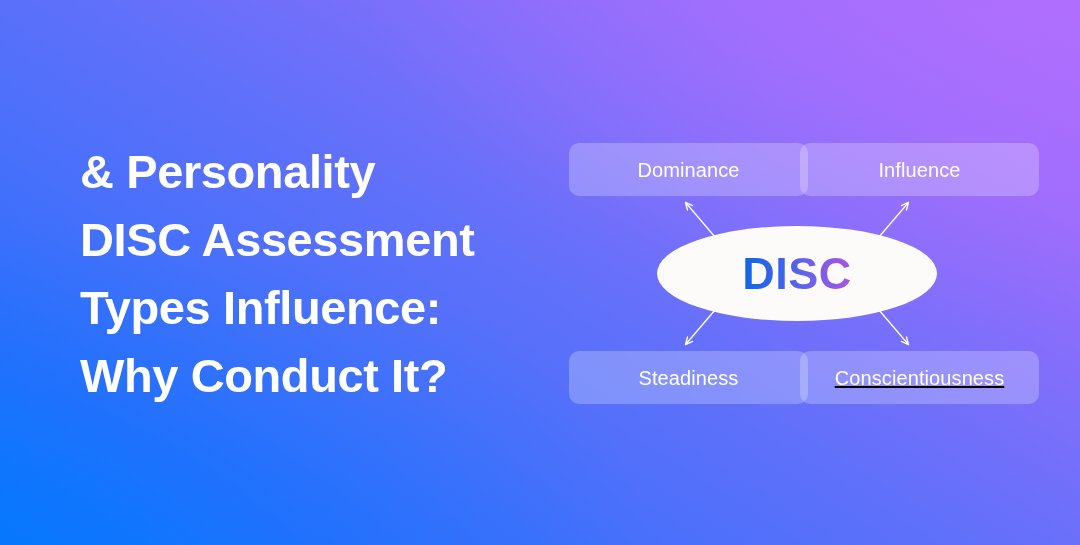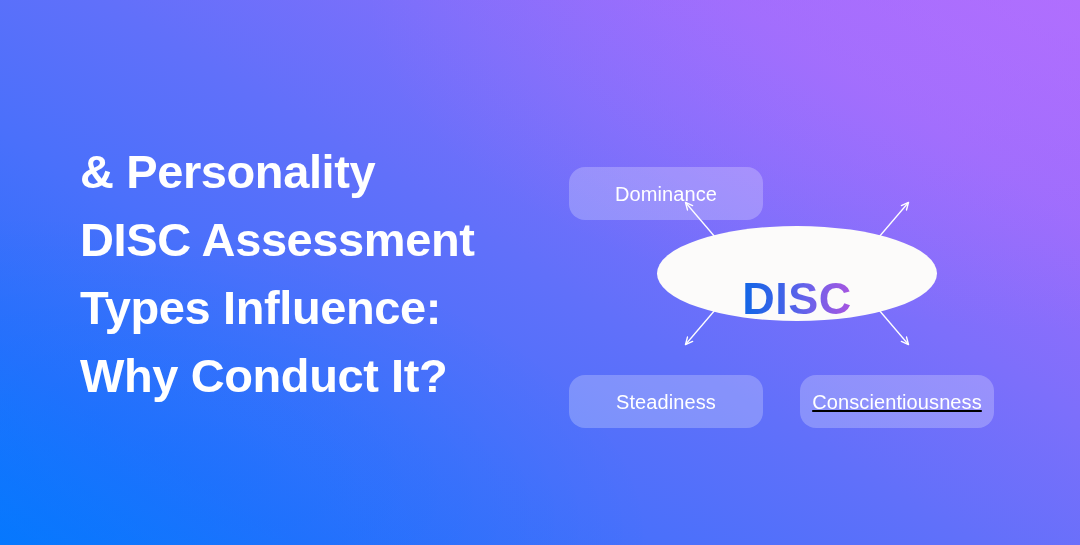--- a/index.html
+++ b/index.html
@@ -63,29 +63,28 @@
     position: absolute;
     left: 569px;
     top: 143px;
     width: 452px;
     height: 260px;
     z-index: 3;
   }
 
   .node-box {
     position: absolute;
-    width: 194px;
+    width: 239px;
     height: 53px;
-    border-radius: 16px;
+    border-radius: 10px;
     background: rgba(255, 255, 255, 0.24);
     display: flex;
     align-items: center;
     justify-content: center;
     box-sizing: border-box;
-    margin-top: 24px;
   }
   .node-box .node-label {
     color: #ffffff;
     font-size: 20px;
     font-weight: 400;
     letter-spacing: 0.1px;
     line-height: 1;
     white-space: nowrap;
   }
 
@@ -97,21 +96,21 @@
   
   .center-ellipse {
     position: absolute;
     left: 88px;
     top: 83px;
     width: 280px;
     height: 95px;
     border-radius: 50%;
     background: #fcfbfa;
     display: flex;
-    align-items: flex-end;
+    align-items: center;
     justify-content: center;
     z-index: 2;
   }
   .center-ellipse .center-label {
     font-size: 45px;
     font-weight: 700;
     letter-spacing: 0.5px;
     line-height: 1;
     background: linear-gradient(90deg, #1166e6 0%, #3a63e8 34%, #6a62ea 60%, #a855e0 100%);
     -webkit-background-clip: text;
@@ -156,20 +155,23 @@
       <line x1="304" y1="101" x2="339" y2="60" stroke="#ffffff" stroke-width="1.3" marker-end="url(#ah)"></line>
 
       <line x1="152" y1="160" x2="117" y2="201" stroke="#ffffff" stroke-width="1.3" marker-end="url(#ah)"></line>
 
       <line x1="304" y1="160" x2="339" y2="201" stroke="#ffffff" stroke-width="1.3" marker-end="url(#ah)"></line>
     </svg>
 
     <div class="node-box node-dominance">
       <span class="node-label">Dominance</span>
     </div>
+    <div class="node-box node-influence">
+      <span class="node-label">Influence</span>
+    </div>
     <div class="node-box node-steadiness">
       <span class="node-label">Steadiness</span>
     </div>
     <div class="node-box node-conscientiousness">
       <span class="node-label">Conscientiousness</span>
     </div>
 
     <div class="center-ellipse">
       <span class="center-label">DISC</span>
     </div>

